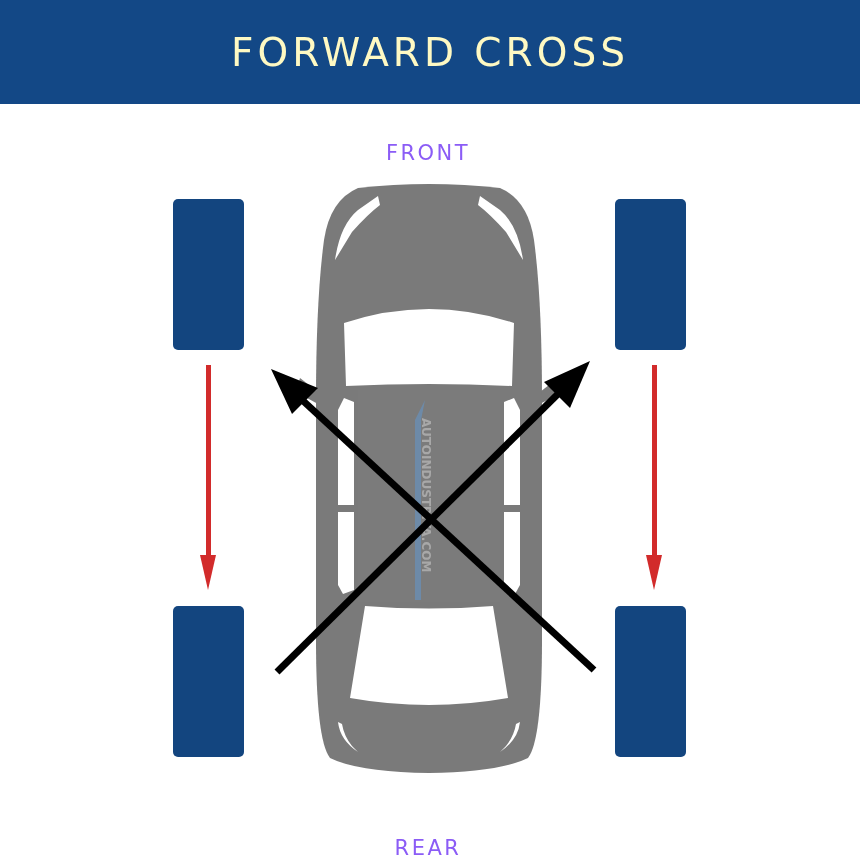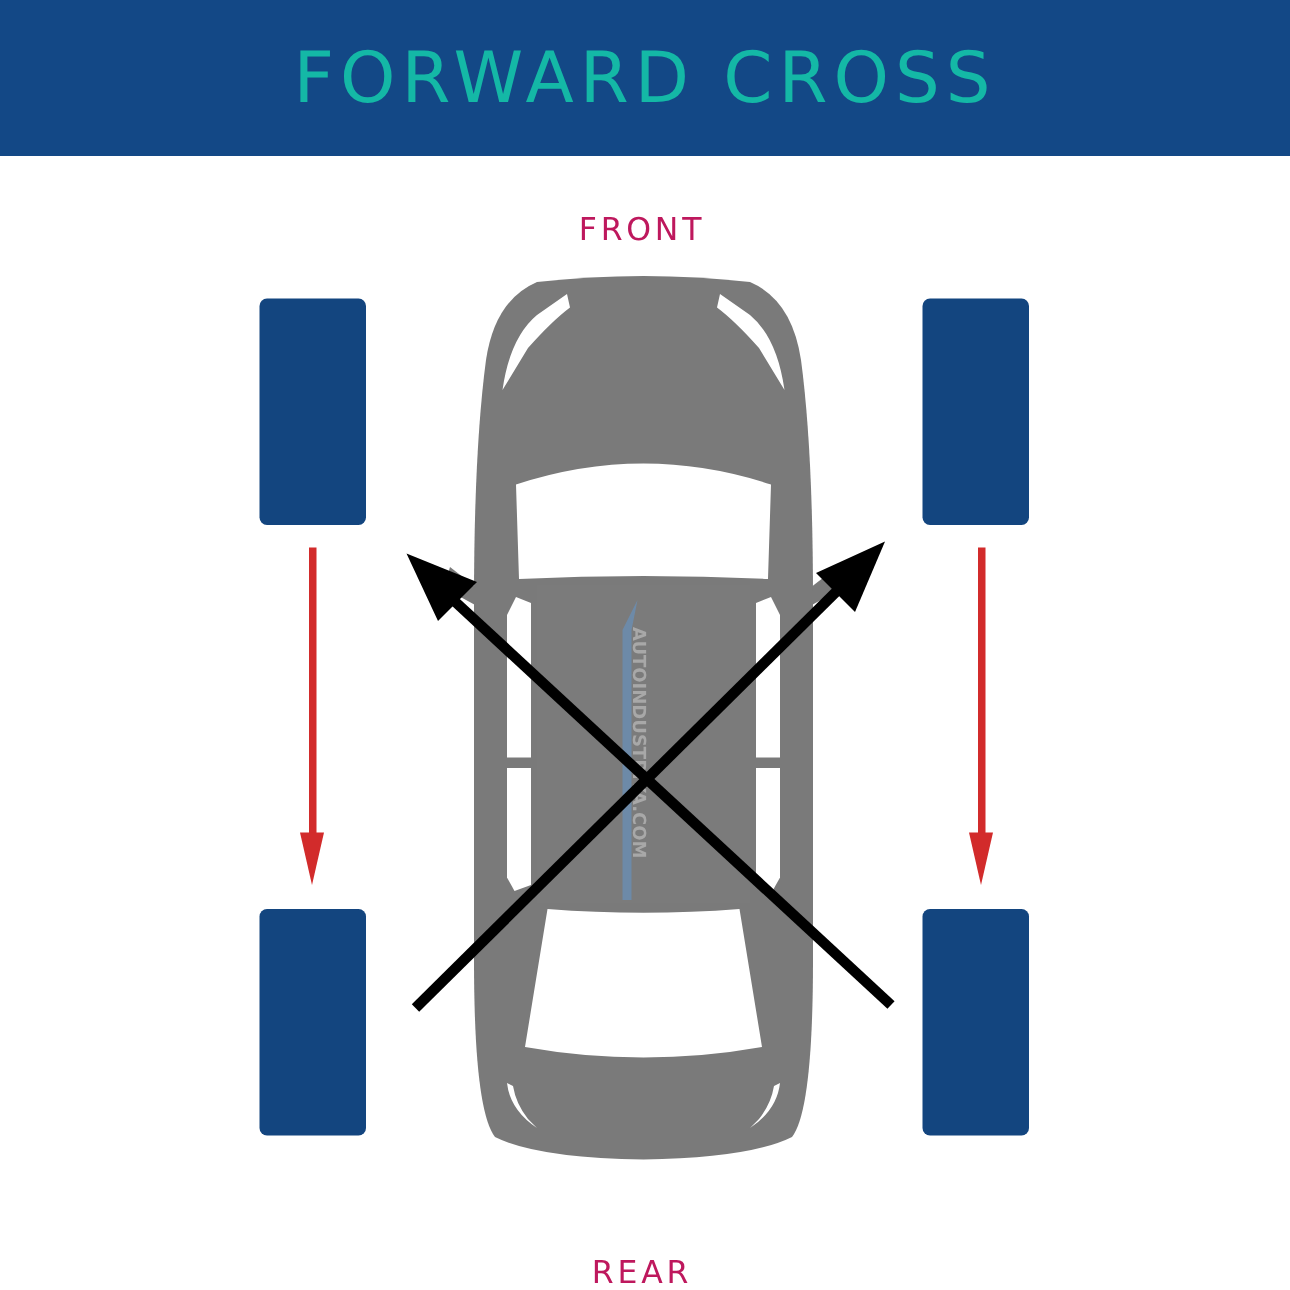--- a/index.html
+++ b/index.html
@@ -1,19 +1,19 @@
 <!DOCTYPE html>
 <html><head>
 <meta charset="utf-8">
 <style>
   html, body { margin:0; padding:0; }
   body { width:860px; height:860px; background:#ffffff; position:relative; overflow:hidden; font-family:"DejaVu Sans", sans-serif; }
   .banner { position:absolute; left:0; top:0; width:860px; height:104px; background:#134886; display:flex; align-items:center; justify-content:center; }
-  .banner-title { color:#14b8a6; font-family:"DejaVu Sans", sans-serif; font-size:47px; letter-spacing:4px; font-weight:normal; }
-  .label { position:absolute; color:#be185d; font-size:21px; letter-spacing:2.5px; font-family:"DejaVu Sans", sans-serif; text-align:center; width:200px; }
+  .banner-title { color:#fef9c3; font-family:"DejaVu Sans", sans-serif; font-size:39px; letter-spacing:4px; font-weight:normal; }
+  .label { position:absolute; color:#8b5cf6; font-size:21px; letter-spacing:2.5px; font-family:"DejaVu Sans", sans-serif; text-align:center; width:200px; }
   .tire { position:absolute; width:71px; height:151px; background:#13457f; border-radius:5px; }
   svg { position:absolute; left:0; top:0; }
 </style>
 </head>
 <body>
 
 <div class="banner">
   <span class="banner-title">FORWARD CROSS</span>
 </div>
 

